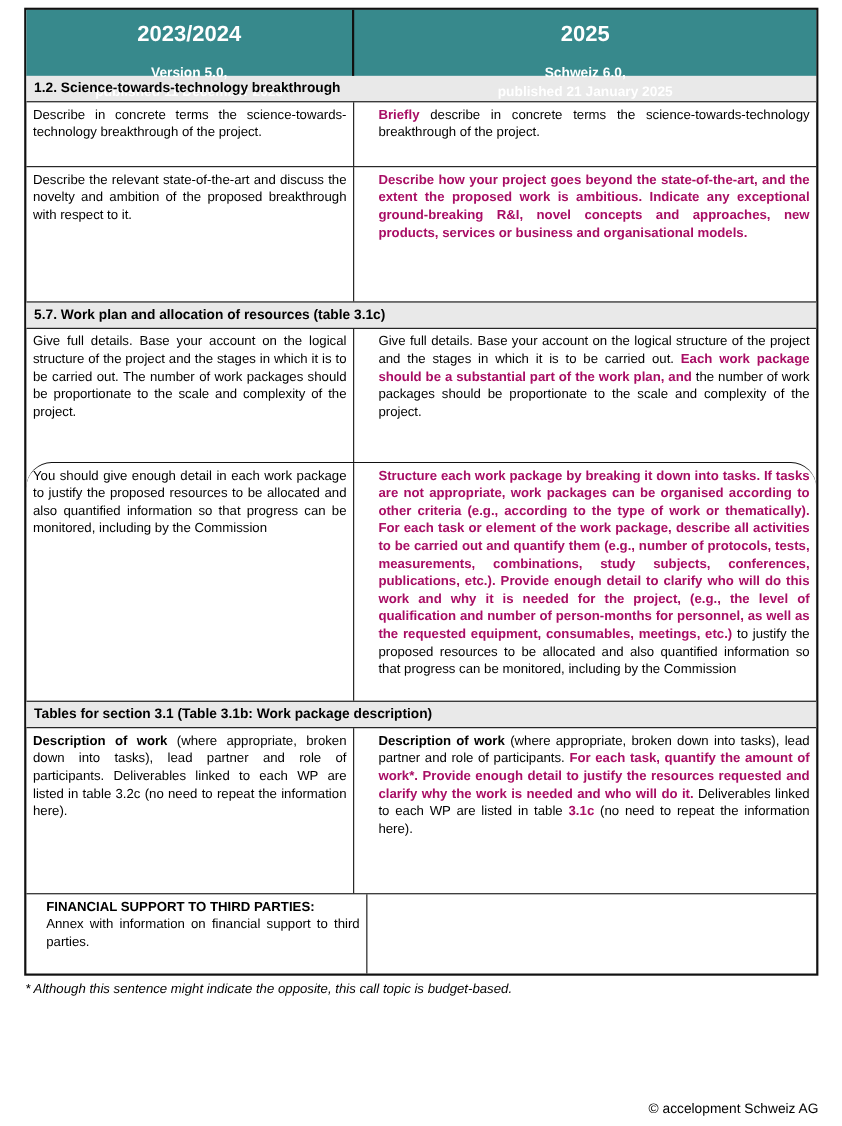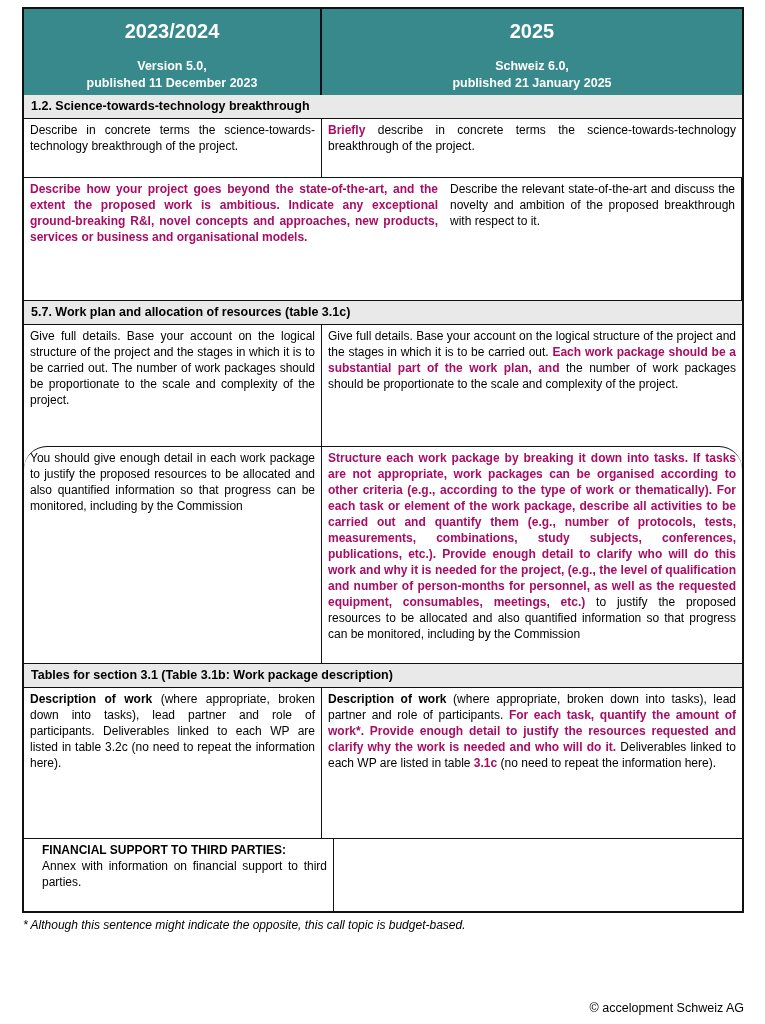--- a/index.html
+++ b/index.html
@@ -27,21 +27,21 @@
   }
   .cmp-table {
     border: 2px solid var(--line);
   }
   
   .header-row {
     display: flex;
     background: var(--teal);
     color: #ffffff;
     text-align: center;
-    height: 86px;
+    height: 60px;
   }
   .hcell {
     box-sizing: border-box;
     padding-top: 7px;
   }
   .hcell.left  { flex: 0 0 298px; border-right: 2px solid var(--line); }
   .hcell.right { flex: 1 1 auto; }
   .h-title {
     font-size: 20px;
     font-weight: bold;
@@ -62,20 +62,21 @@
     font-weight: bold;
     font-size: 12.5px;
     line-height: 15px;
     padding: 4px 6px 4px 7px;
   }
   .section-row:first-child { border-top: none; }
   
   .body-row {
     display: flex;
     align-items: stretch;
+    gap: 16px;
   }
   .body-row + .body-row { border-top: 1.5px solid var(--line); }
   .cell {
     box-sizing: border-box;
     font-size: 12px;
     line-height: 16px;
     padding: 3px 6px 4px 6px;
     text-align: justify;
   }
   .cell.left  { flex: 0 0 298px; border-right: 1.5px solid var(--line); }
@@ -121,22 +122,22 @@
       </div>
     </div>
 
     <div id="table-body">
         <div class="section-row"><span>1.2. Science-towards-technology breakthrough</span></div>
         <div class="body-row" style="min-height: 58px;">
           <div class="cell left"><span>Describe in concrete terms the science-towards-technology breakthrough of the project.</span></div>
           <div class="cell right"><span class="new">Briefly</span><span> describe in concrete terms the science-towards-technology breakthrough of the project.</span></div>
         </div>
         <div class="body-row" style="min-height: 122px;">
+          <div class="cell left"><span>Describe the relevant state-of-the-art and discuss the novelty and ambition of the proposed breakthrough with respect to it.</span></div>
           <div class="cell right"><span class="new">Describe how your project goes beyond the state-of-the-art, and the extent the proposed work is ambitious. Indicate any exceptional ground-breaking R&amp;I, novel concepts and approaches, new products, services or business and organisational models.</span></div>
-          <div class="cell left"><span>Describe the relevant state-of-the-art and discuss the novelty and ambition of the proposed breakthrough with respect to it.</span></div>
         </div>
         <div class="section-row"><span>5.7. Work plan and allocation of resources (table 3.1c)</span></div>
         <div class="body-row" style="min-height: 121px;">
           <div class="cell left"><span>Give full details. Base your account on the logical structure of the project and the stages in which it is to be carried out. The number of work packages should be proportionate to the scale and complexity of the project.</span></div>
           <div class="cell right"><span>Give full details. Base your account on the logical structure of the project and the stages in which it is to be carried out. </span><span class="new">Each work package should be a substantial part of the work plan, and</span><span> the number of work packages should be proportionate to the scale and complexity of the project.</span></div>
         </div>
         <div class="body-row" style="min-height: 216px; border-radius: 23px;">
           <div class="cell left"><span>You should give enough detail in each work package to justify the proposed resources to be allocated and also quantified information so that progress can be monitored, including by the Commission</span></div>
           <div class="cell right"><span class="new">Structure each work package by breaking it down into tasks. If tasks are not appropriate, work packages can be organised according to other criteria (e.g., according to the type of work or thematically). For each task or element of the work package, describe all activities to be carried out and quantify them (e.g., number of protocols, tests, measurements, combinations, study subjects, conferences, publications, etc.). Provide enough detail to clarify who will do this work and why it is needed for the project, (e.g., the level of qualification and number of person-months for personnel, as well as the requested equipment, consumables, meetings, etc.)</span><span> to justify the proposed resources to be allocated and also quantified information so that progress can be monitored, including by the Commission</span></div>
         </div>

